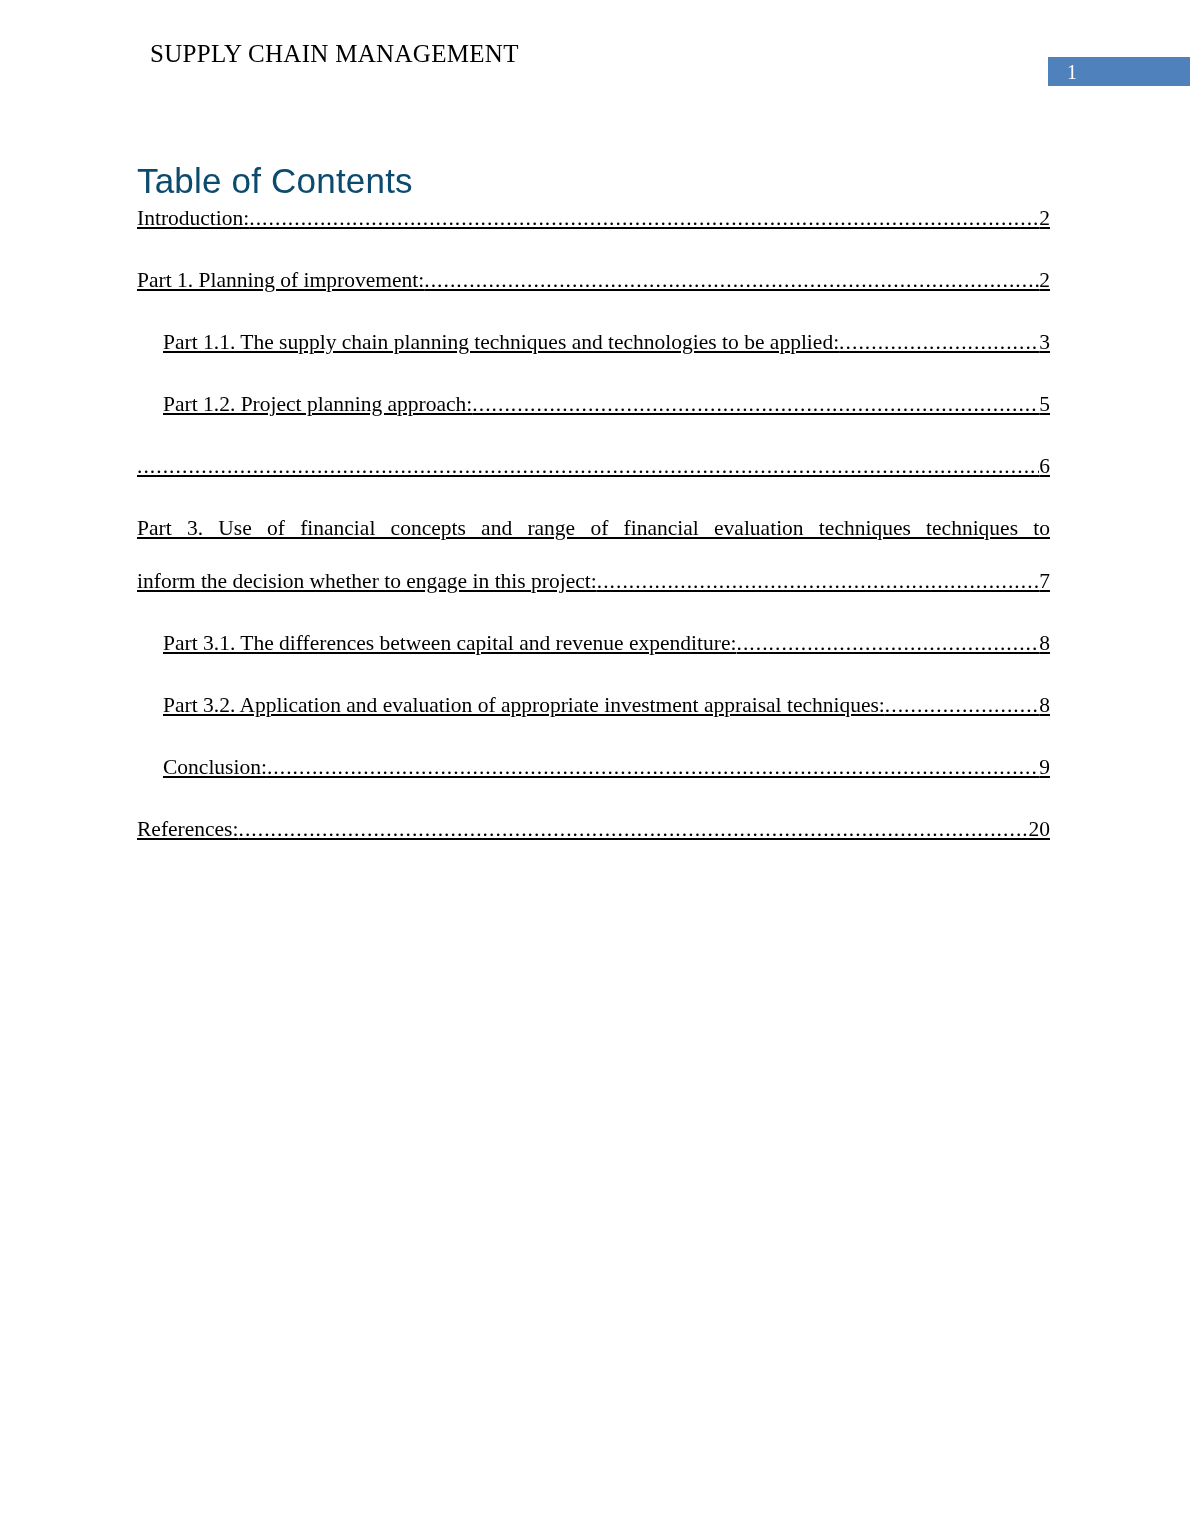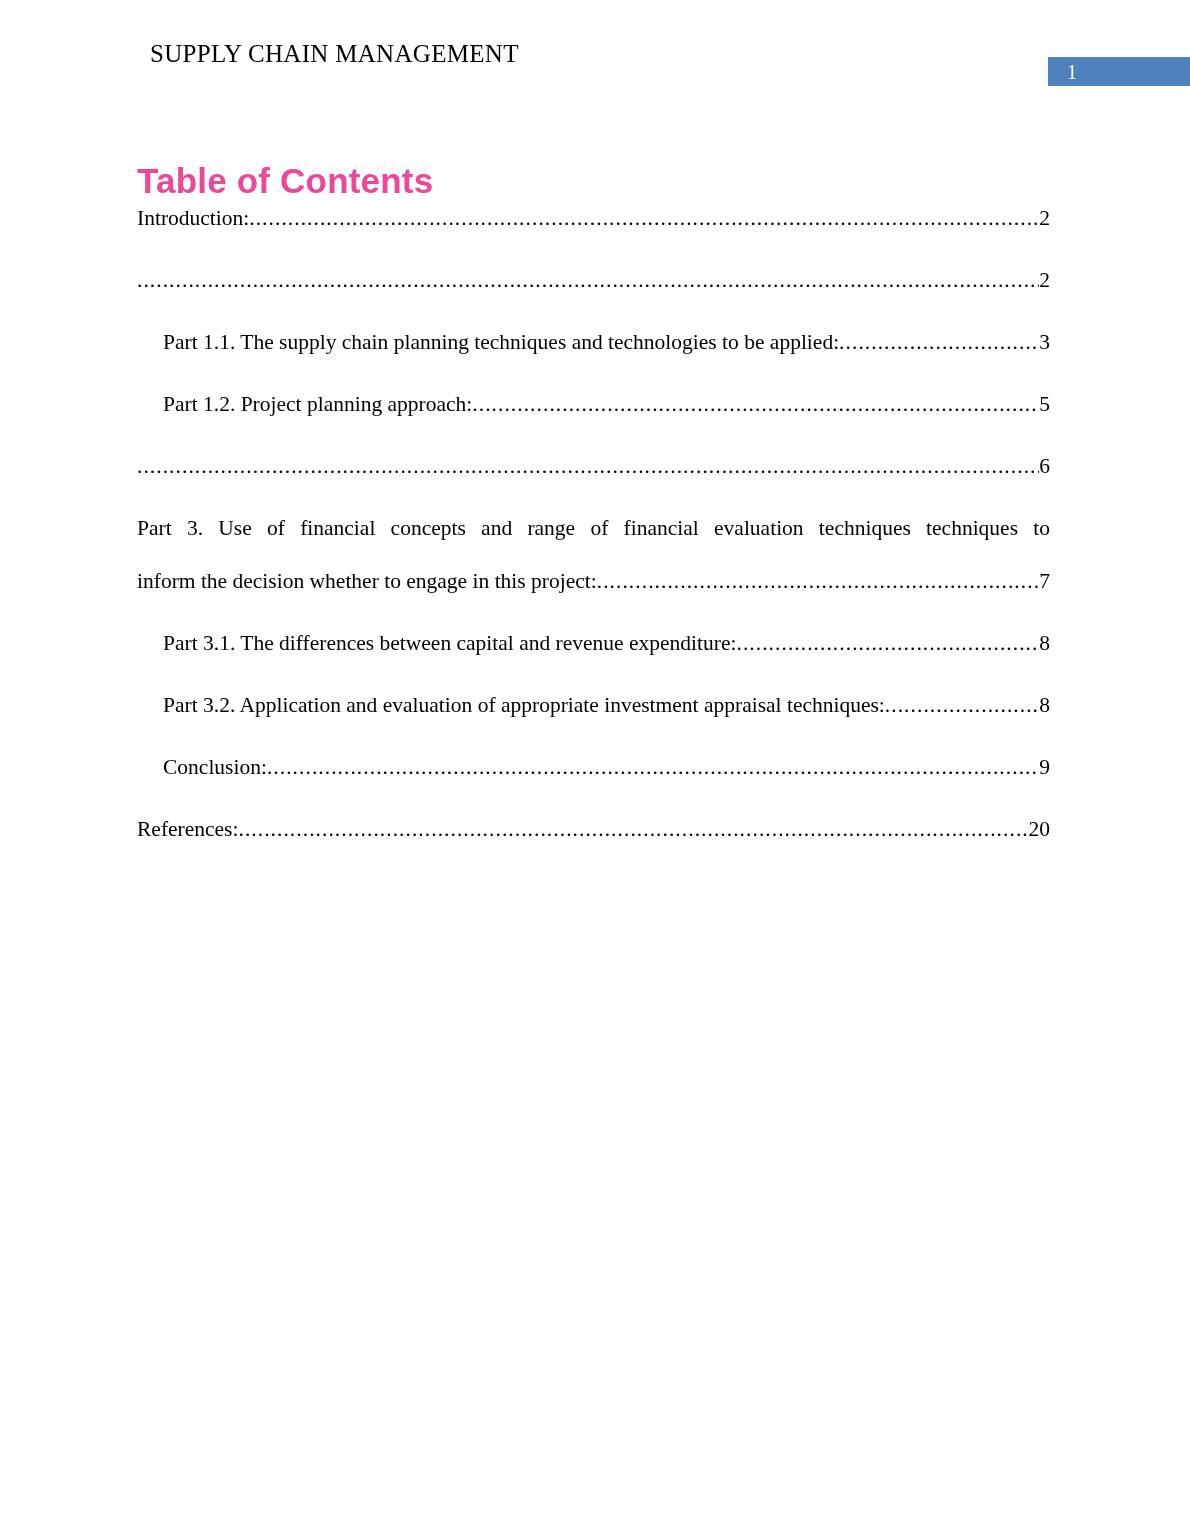--- a/index.html
+++ b/index.html
@@ -56,31 +56,32 @@
   
   .toc-wrap {
     position: absolute;
     left: 137px;
     top: 160px;
     width: 913px;
   }
   .toc-heading {
     font-family: "Liberation Sans", "DejaVu Sans", sans-serif;
     font-size: 35px;
-    font-weight: 700;
-    color: #ec4899;
+    font-weight: 400;
+    color: #0c4a6e;
     line-height: 42px;
     margin: 0 0 3px 0;
     letter-spacing: 0.2px;
   }
 
   .toc-list {
     margin: 0;
     padding: 0;
     list-style: none;
+    text-decoration: underline;
   }
   .toc-entry {
     position: relative;
     font-size: 21.5px;
     line-height: 27px;
     color: #000000;
     margin-bottom: 35px;
     display: flex;
     align-items: baseline;
     width: 913px;
@@ -149,20 +150,21 @@
 
     <ul class="toc-list">
 
       <li class="toc-entry level-1">
         <span class="entry-text">Introduction:</span>
         <span class="leader">............................................................................................................................................................................................................................................................................................................</span>
         <span class="page-num">2</span>
       </li>
 
       <li class="toc-entry level-1">
+        <span class="entry-text">Part 1. Planning of improvement:</span>
         <span class="leader">............................................................................................................................................................................................................................................................................................................</span>
         <span class="page-num">2</span>
       </li>
 
       <li class="toc-entry level-2">
         <span class="entry-text">Part 1.1. The supply chain planning techniques and technologies to be applied:</span>
         <span class="leader">............................................................................................................................................................................................................................................................................................................</span>
         <span class="page-num">3</span>
       </li>
 

